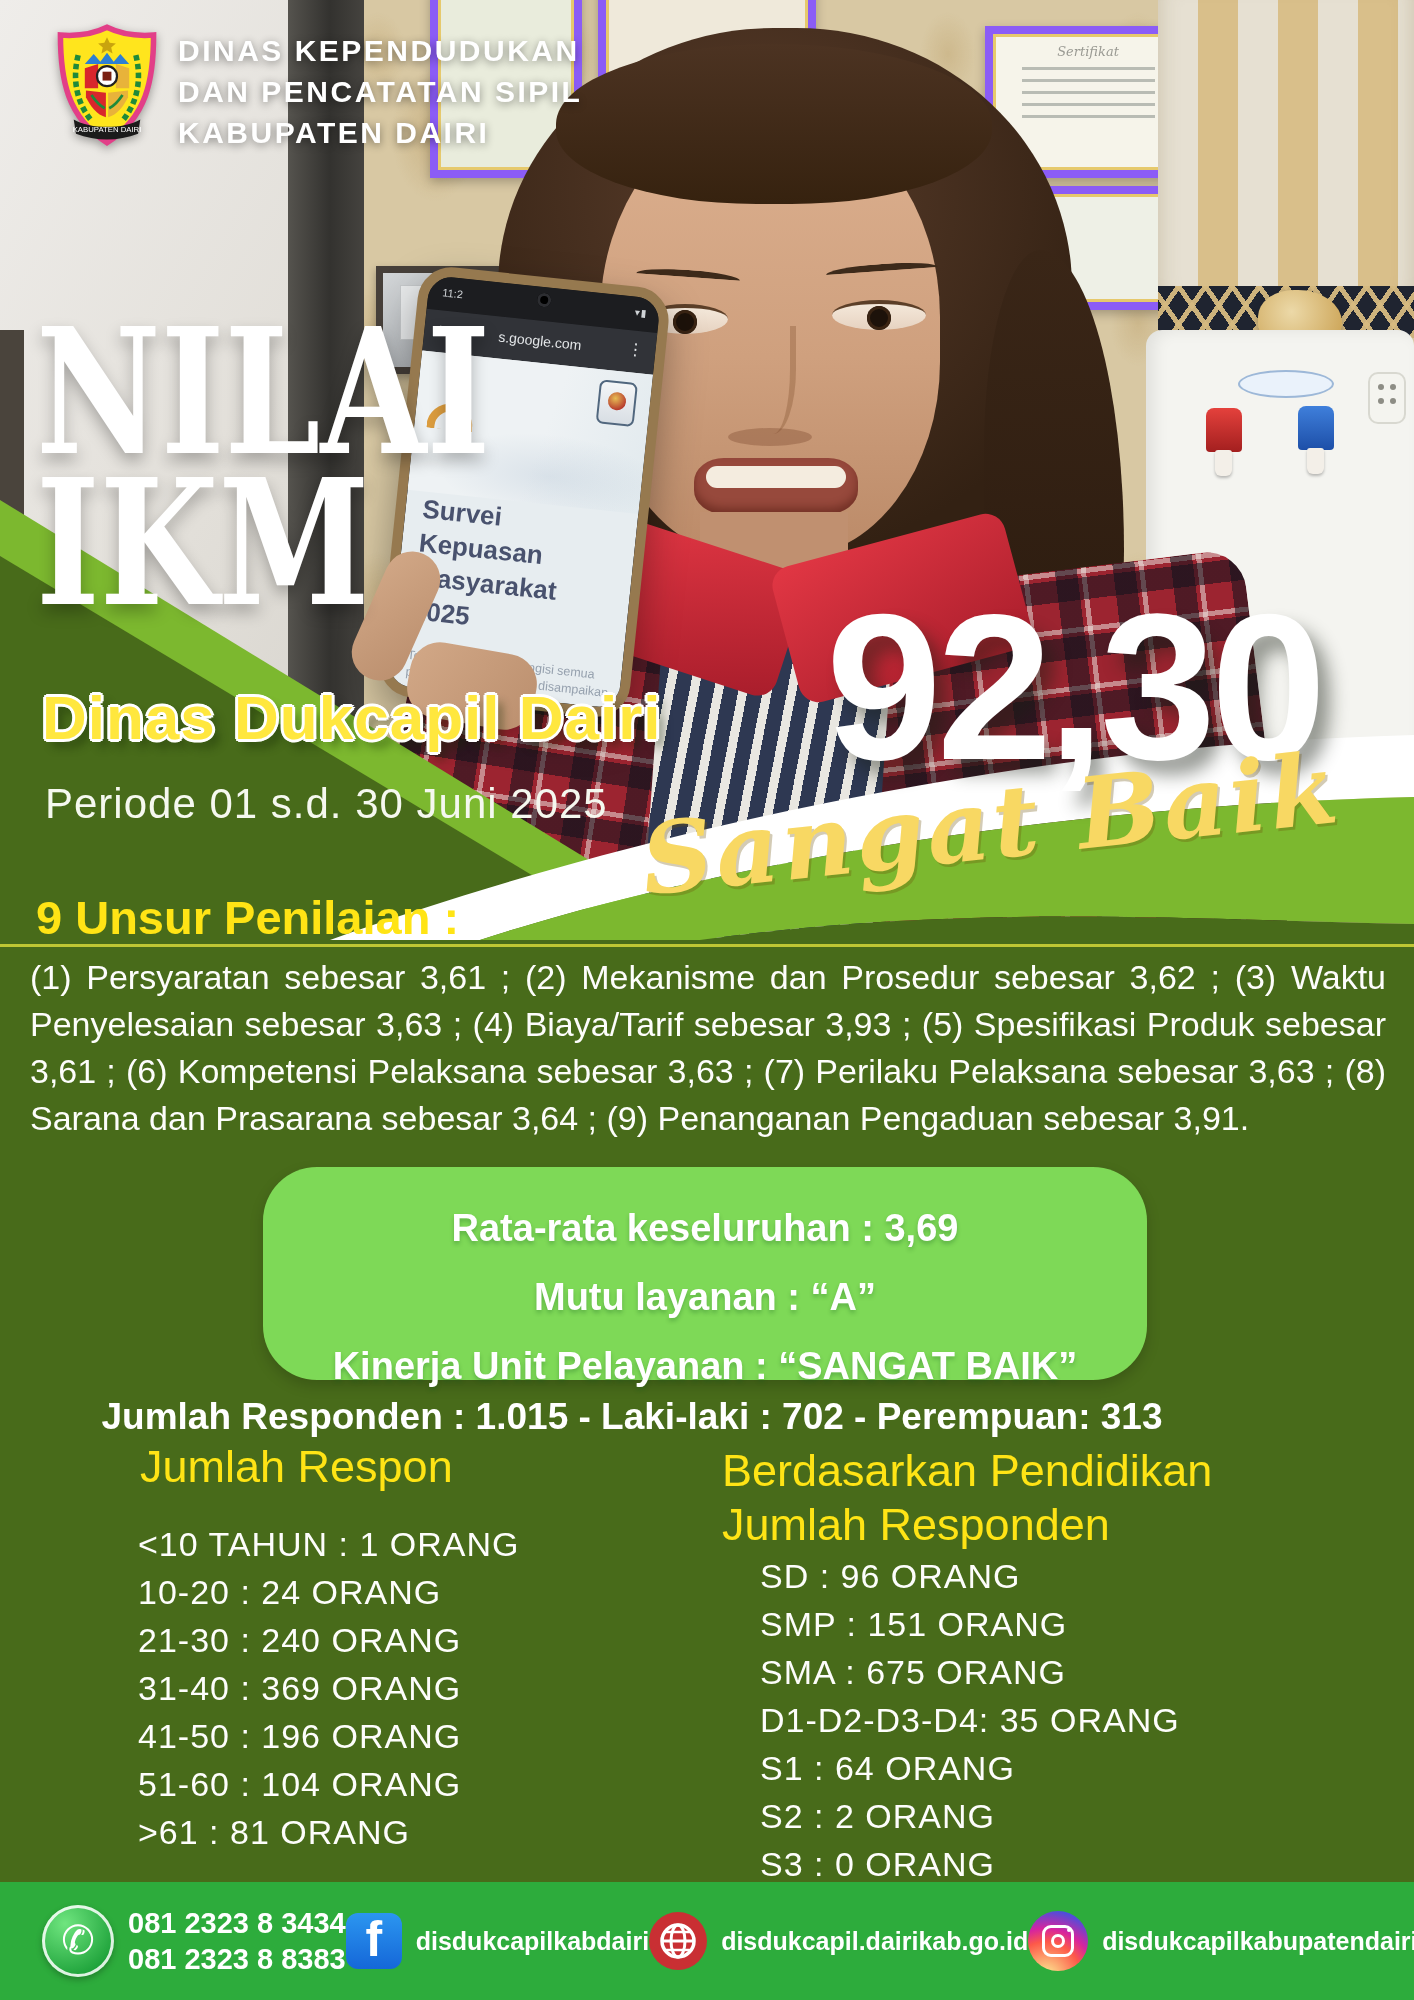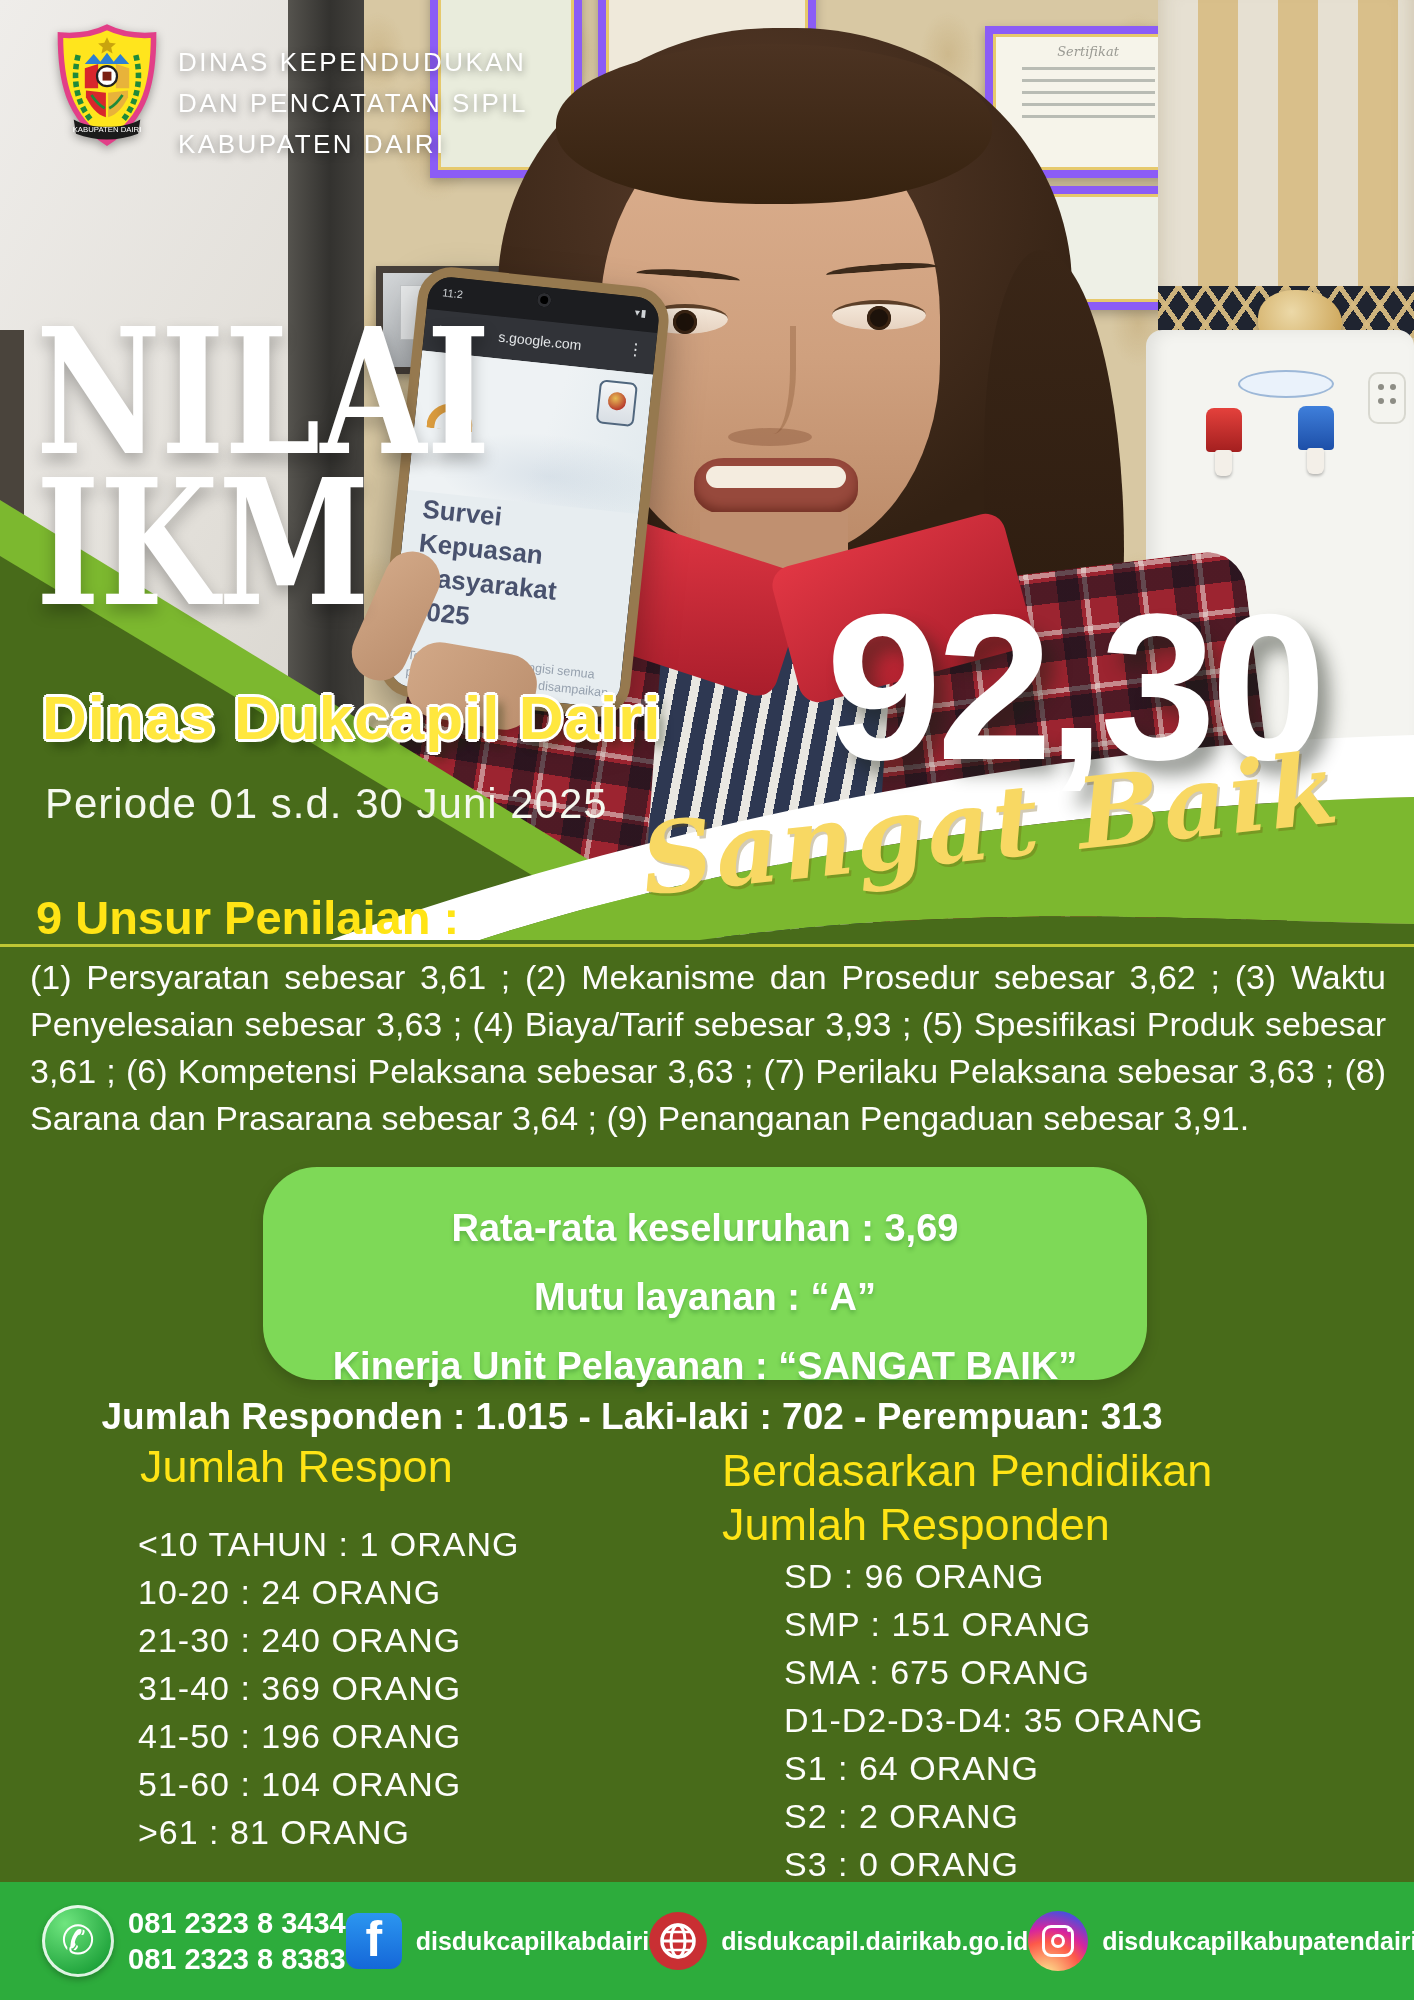--- a/index.html
+++ b/index.html
@@ -115,21 +115,21 @@
   .ph-sig{position:absolute;left:17px;top:362px;width:210px;font-size:12.5px;line-height:17px;color:#8c97a7;}
   .finger{position:absolute;background:linear-gradient(120deg,#d2a887,#bb8f6e);border-radius:30px;}
   .finger.thumb{left:368px;top:548px;width:56px;height:136px;transform:rotate(24deg);}
   .finger.lower{left:408px;top:648px;width:128px;height:76px;transform:rotate(10deg);}
 
   
   .swoosh{position:absolute;left:0;top:0;width:1414px;height:940px;display:block;}
 
   
   .brand-logo{position:absolute;left:50px;top:24px;width:114px;height:122px;filter:drop-shadow(0 3px 5px rgba(0,0,0,.35));}
-  .brand-text{position:absolute;left:178px;top:42px;font-size:26px;line-height:41px;font-weight:400;
+  .brand-text{position:absolute;left:178px;top:30px;font-size:30px;line-height:41px;font-weight:700;
     letter-spacing:2.5px;color:#ffffff;text-shadow:0 2px 8px rgba(0,0,0,.45);}
   .nilai{position:absolute;left:36px;top:316px;font-family:"DejaVu Serif",serif;font-weight:700;
     font-size:175px;line-height:151px;color:#fff;transform:scaleX(.78);transform-origin:left top;
     text-shadow:0 8px 18px rgba(0,0,0,.28);}
   .org{position:absolute;left:42px;top:682px;font-size:62px;font-weight:800;color:#ffe73e;letter-spacing:1px;
     text-shadow:-3px 0 0 #fff,3px 0 0 #fff,0 -3px 0 #fff,0 3px 0 #fff,-2px -2px 0 #fff,2px 2px 0 #fff,-2px 2px 0 #fff,2px -2px 0 #fff,7px 8px 10px rgba(20,40,5,.45);}
   .period{position:absolute;left:45px;top:780px;font-size:42px;font-weight:400;color:#f5f8ef;letter-spacing:1px;}
   .score{position:absolute;left:826px;top:568px;font-size:208px;font-weight:800;letter-spacing:-5px;color:#ffffff;
     text-shadow:12px 14px 18px rgba(25,30,20,.45);}
   .grade{position:absolute;left:640px;top:762px;width:780px;transform:rotate(-6deg);
@@ -143,21 +143,21 @@
   .summary-box{position:absolute;left:263px;top:1167px;width:884px;height:213px;border-radius:54px;background:#7ed957;
     box-shadow:0 6px 14px rgba(0,0,0,.18);}
   .summary-box .lines{padding-top:27px;text-align:center;font-size:38px;line-height:69px;font-weight:800;color:#ffffff;
     text-shadow:0 3px 4px rgba(20,90,30,.30);}
   .resp-total{position:absolute;left:0;top:1396px;width:1264px;text-align:center;font-size:37px;font-weight:800;color:#ffffff;}
   .col-head{position:absolute;font-size:45px;line-height:54px;font-weight:400;color:#ffe415;}
   .col-head.age{left:140px;top:1440px;}
   .col-head.edu{left:722px;top:1444px;}
   .col-items{position:absolute;font-size:34px;line-height:48px;color:#fdfdfb;letter-spacing:1px;}
   .col-items.age{left:138px;top:1520px;}
-  .col-items.edu{left:784px;top:1552px;}
+  .col-items.edu{left:760px;top:1552px;}
 
   
   .footer{position:absolute;left:0;top:1882px;width:1414px;height:118px;background:#2dac3c;
     display:flex;align-items:center;justify-content:space-between;padding:0 42px;color:#fff;}
   .fgroup{display:flex;align-items:center;gap:14px;}
   .ftext{font-size:25px;font-weight:800;white-space:nowrap;}
   .wa-nums{font-size:29px;font-weight:800;line-height:36px;white-space:nowrap;}
   .icon-wa{width:72px;height:72px;border-radius:50%;flex:0 0 auto;
     background:radial-gradient(circle at 32% 26%,#6fe57f,#1ea23a 75%);
     box-shadow:0 3px 6px rgba(0,0,0,.25), inset 0 0 0 3px rgba(255,255,255,.85);

